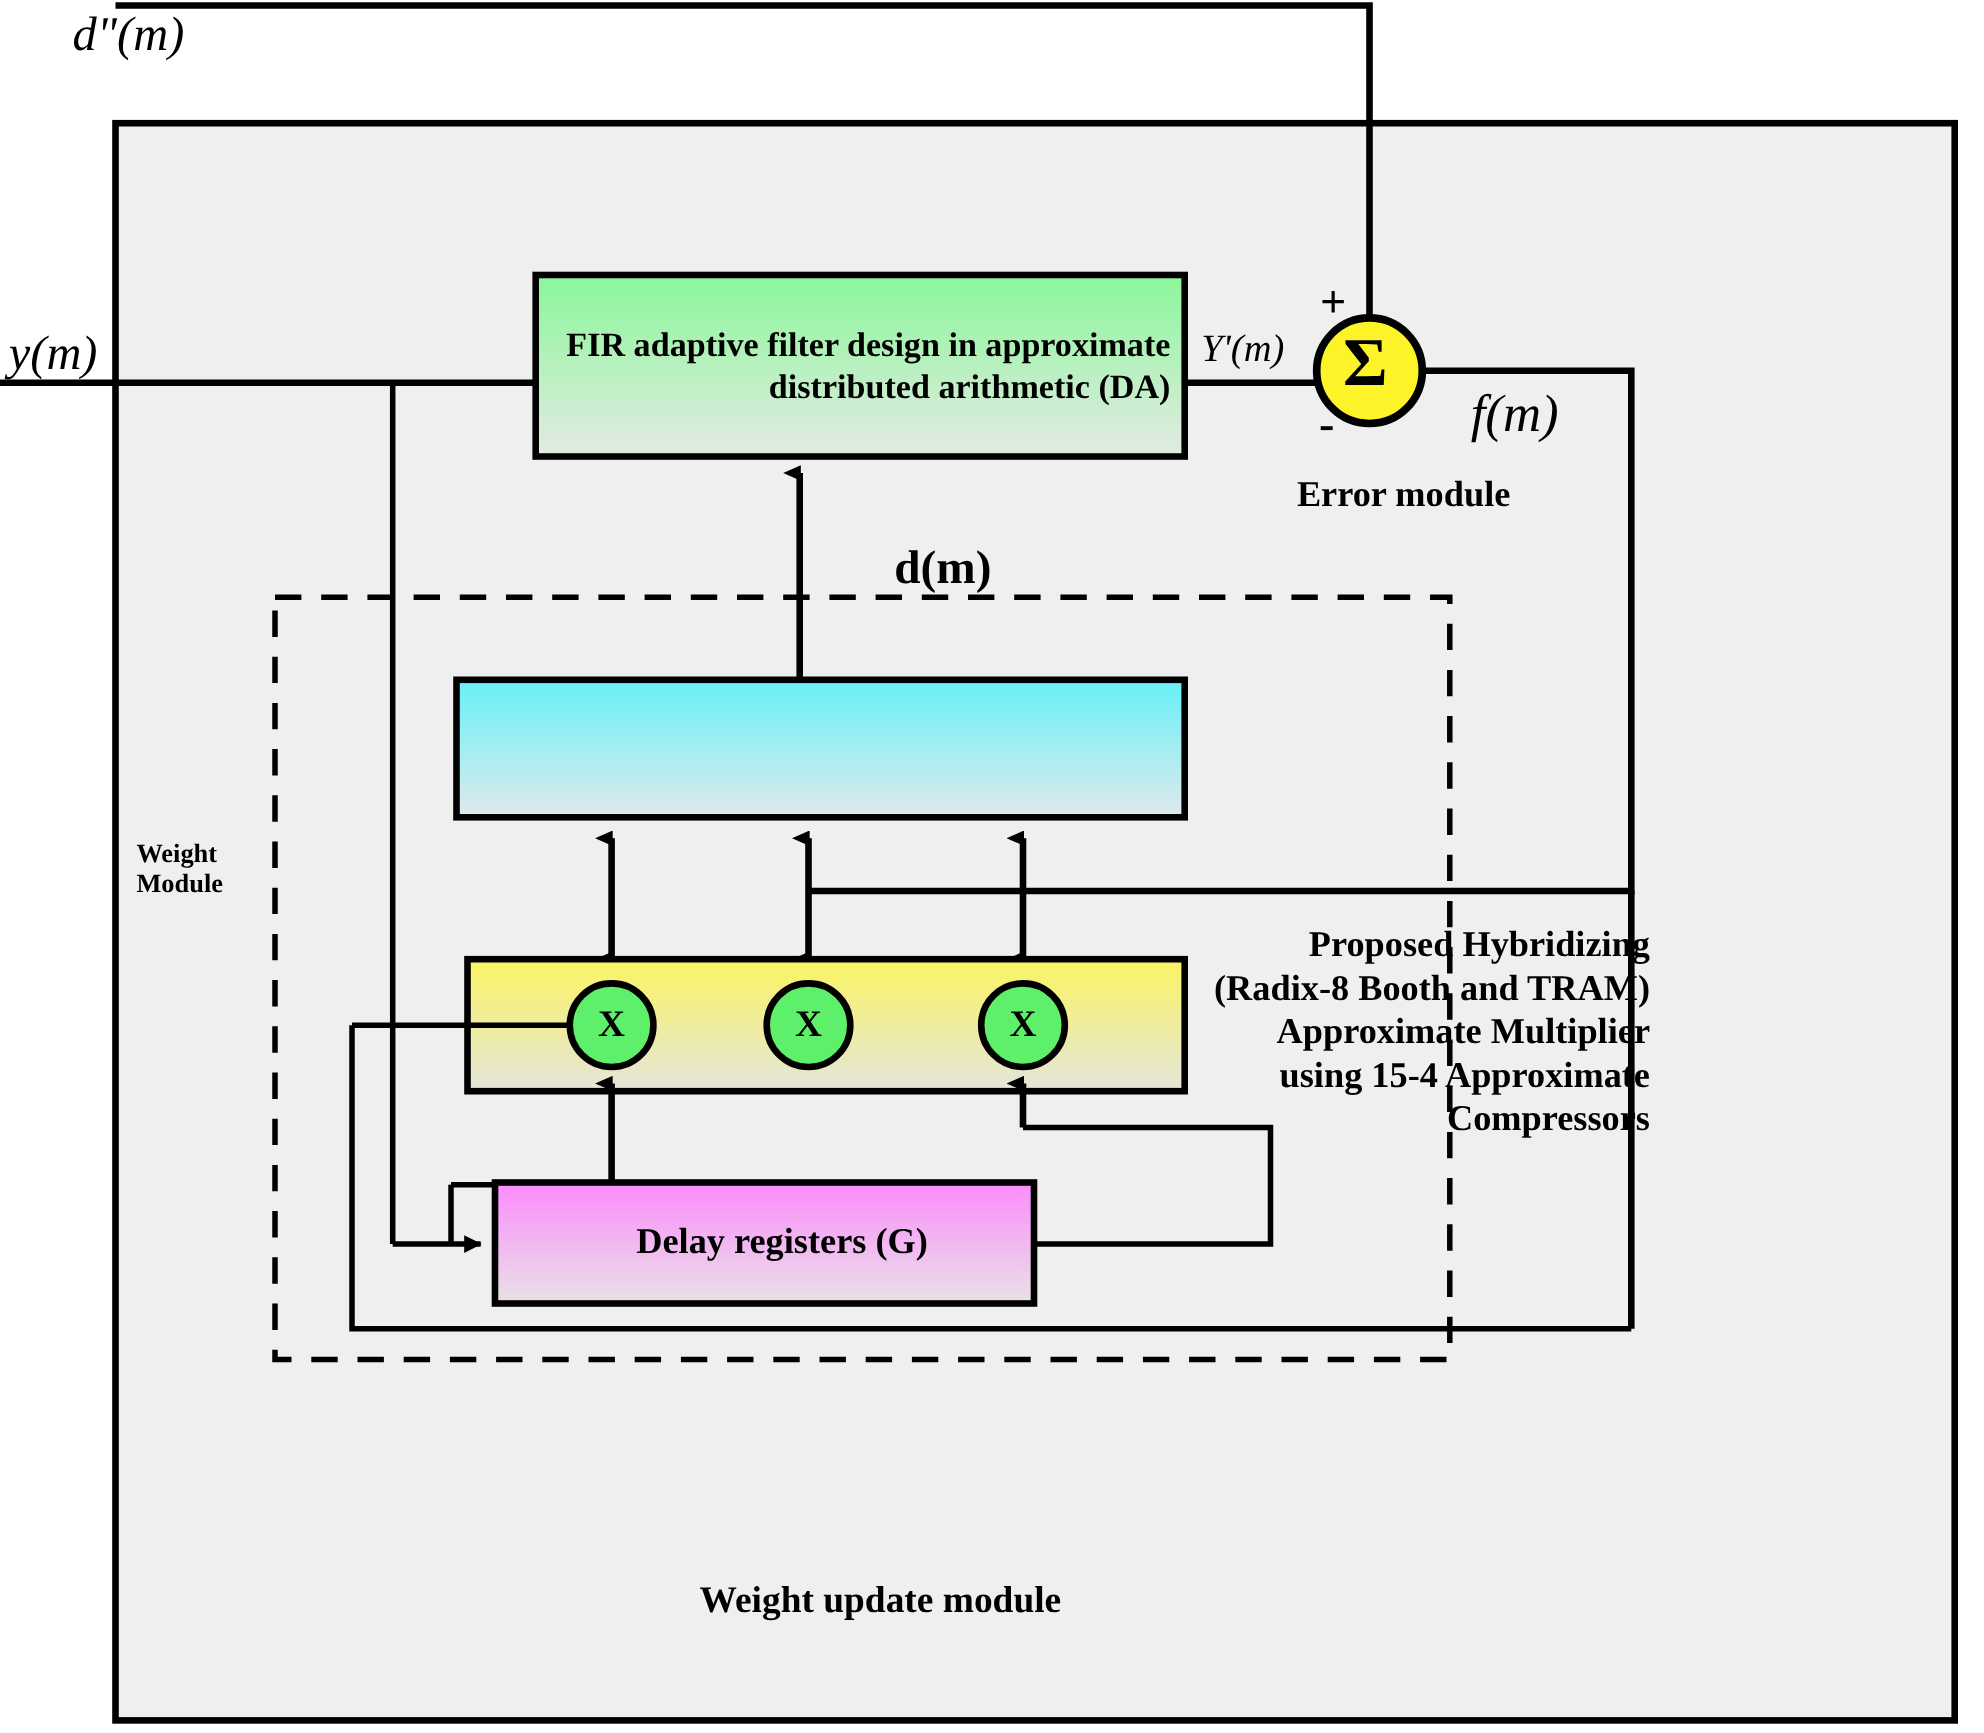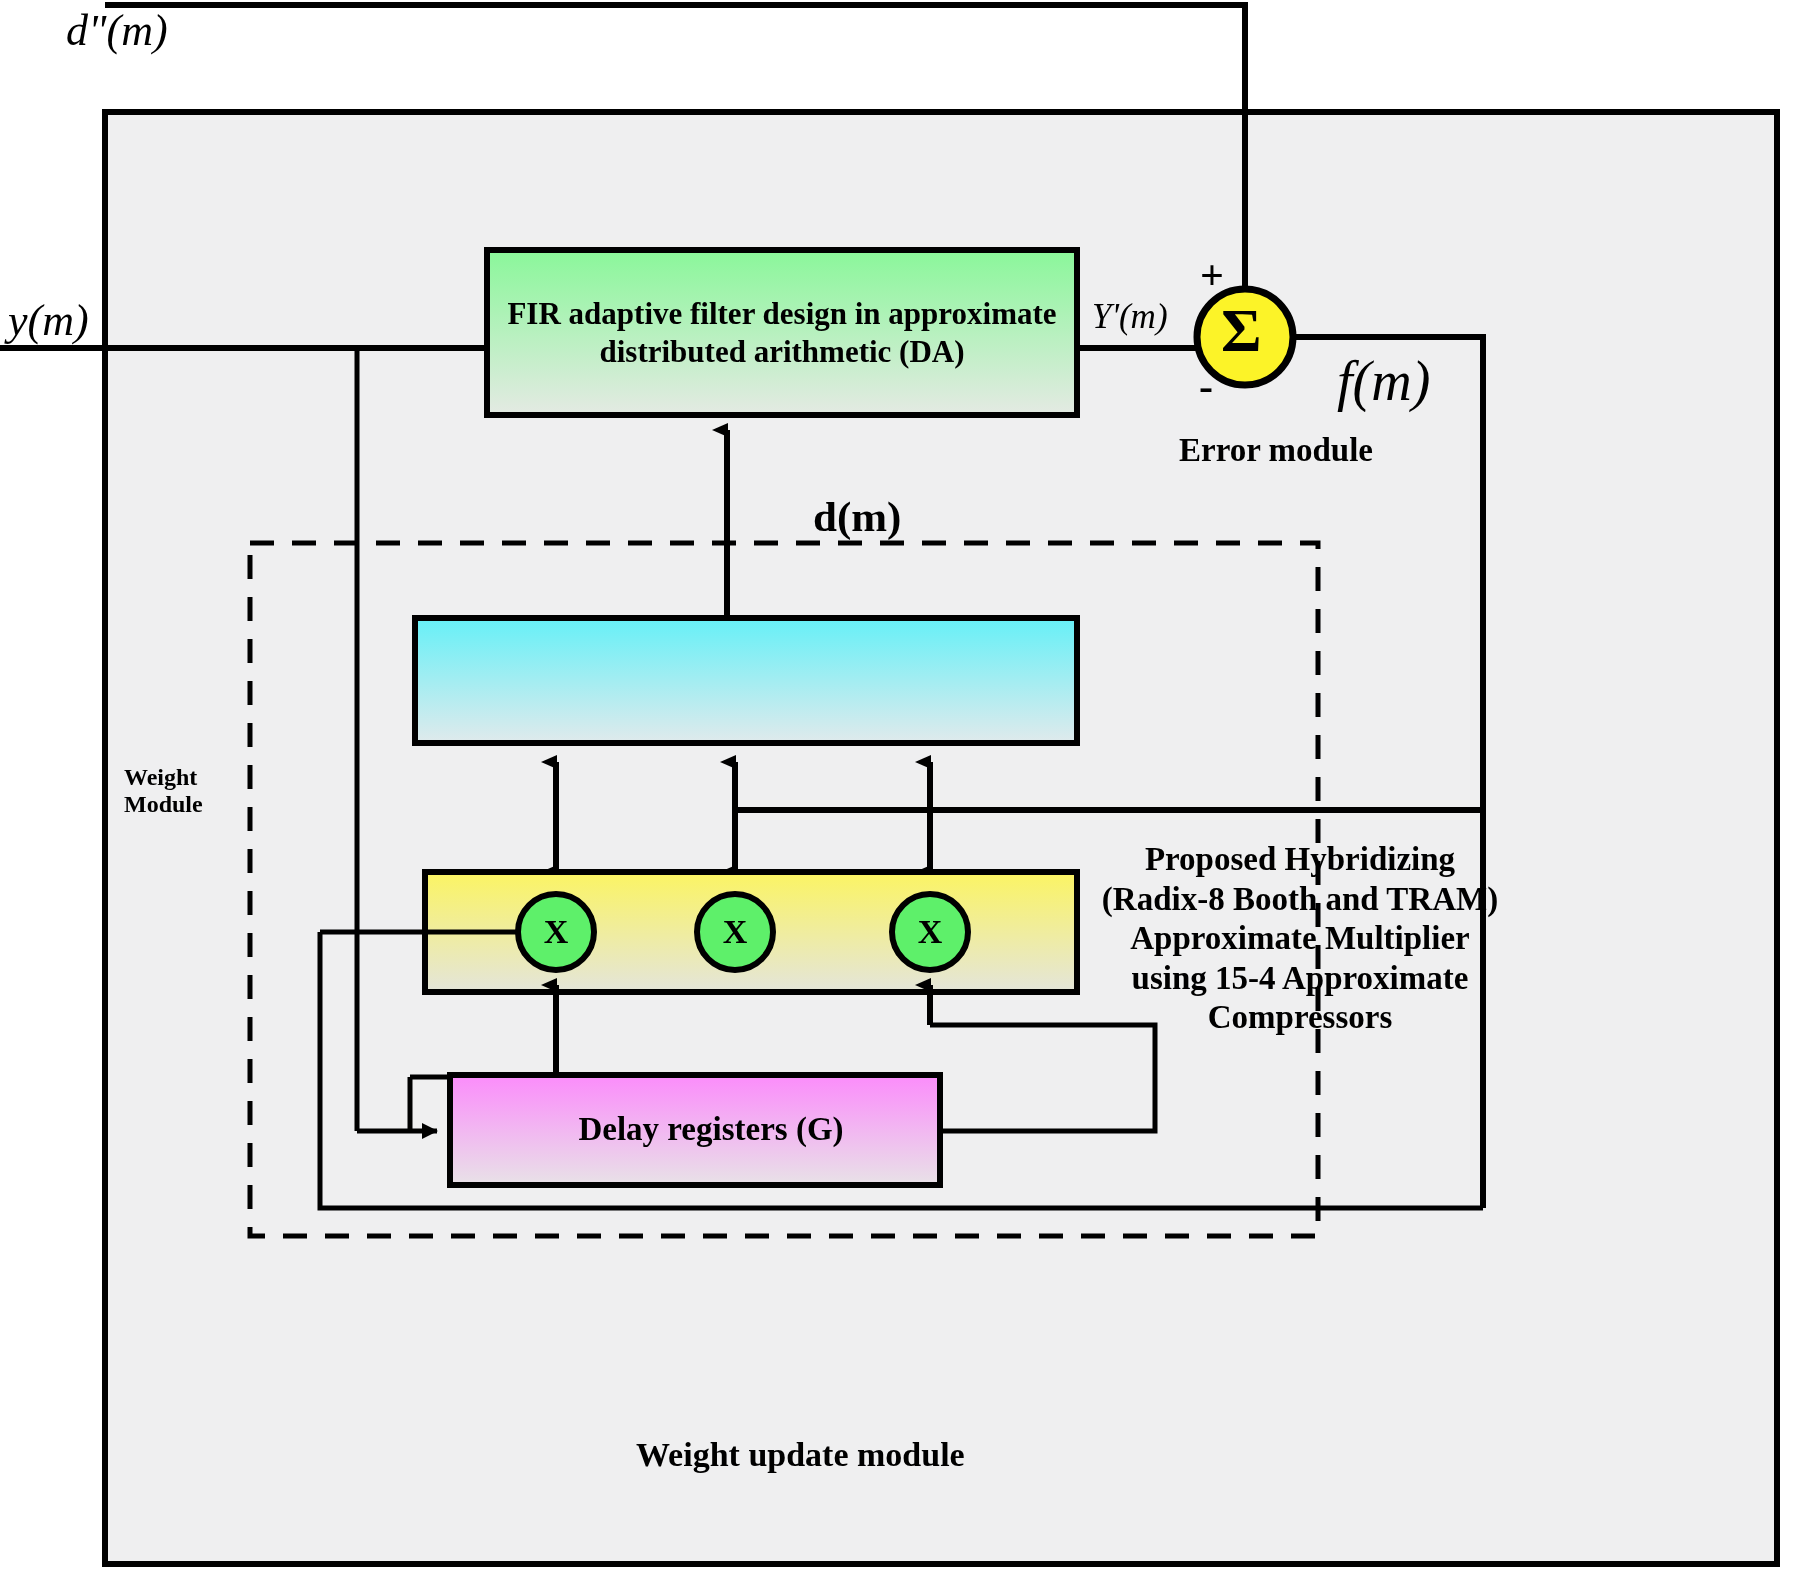--- a/index.html
+++ b/index.html
@@ -27,21 +27,21 @@
     white-space: pre;
     line-height: 1.12;
   }
   .lbl-b { font-weight: bold; }
   .lbl-i { font-style: italic; }
   .box-text {
     position: absolute;
     display: flex;
     align-items: center;
     justify-content: center;
-    text-align: center;
+    text-align: right;
     font-weight: bold;
     color: #000;
     pointer-events: none;
     line-height: 1.2;
   }
   .xlabel {
     position: absolute;
     display: flex;
     align-items: center;
     justify-content: center;
@@ -141,21 +141,21 @@
   <div class="box-text" style="left:500px; top:254px; width:564px; height:157px; font-size:31px;">FIR adaptive filter design in approximate distributed arithmetic (DA)</div>
 
   <div class="lbl lbl-i" style="left:1092px; top:297px; font-size:35px;">Y'(m)</div>
 
   <div class="lbl lbl-b" style="left:1200px; top:252px; font-size:42px;">+</div>
 
   <div class="lbl lbl-b" style="left:1199px; top:363px; font-size:42px;">-</div>
 
   <div class="lbl" style="left:1221px; top:296px; font-size:62px; font-weight:bold;">Σ</div>
 
-  <div class="lbl lbl-i" style="left:1337px; top:350px; font-size:56px;">f(m)</div>
+  <div class="lbl lbl-i" style="left:1337px; top:350px; font-size:48px;">f(m)</div>
 
   <div class="lbl lbl-b" style="left:1179px; top:432px; font-size:33px;">Error module</div>
 
   <div class="lbl lbl-b" style="left:813px; top:493px; font-size:43px;">d(m)</div>
 
 
   <div class="lbl lbl-b" style="left: 124px; top: 764px; font-size: 24px; white-space: pre;">Weight
 Module</div>
 
   <div class="xlabel" style="left:536px; top:912px; width:40px; height:40px;">X</div>

